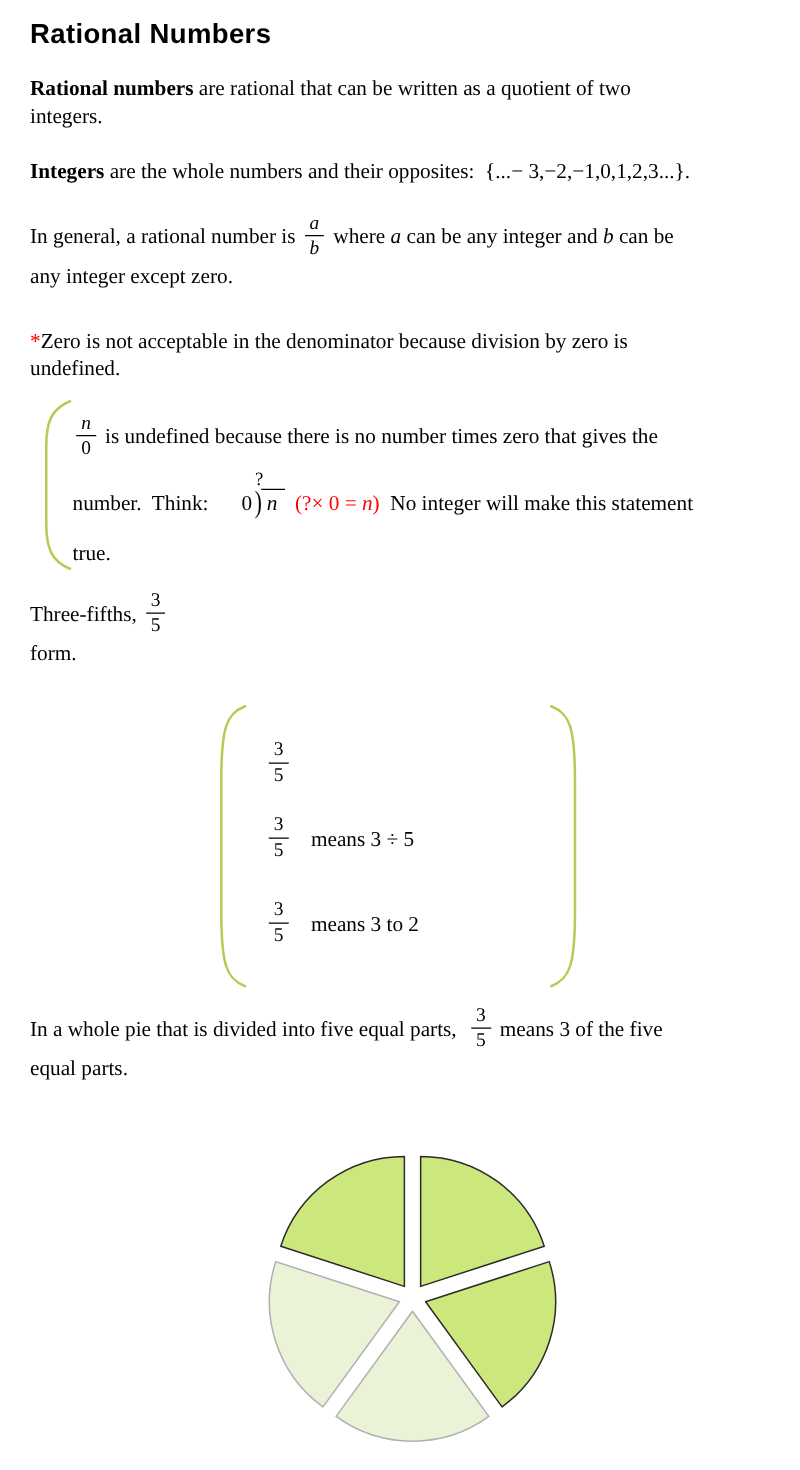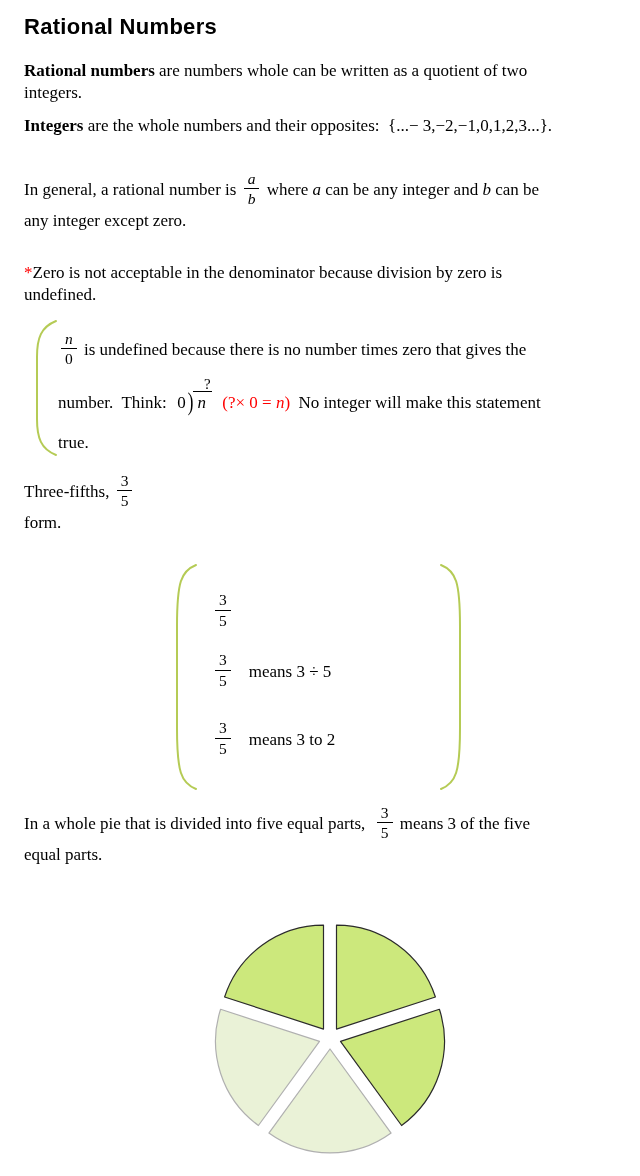--- a/index.html
+++ b/index.html
@@ -16,21 +16,21 @@
 
   
   .frac{display:inline-flex;flex-direction:column;vertical-align:middle;text-align:center;
         line-height:1.12;font-size:15.5px;margin:0 3px;position:relative;top:-2px;}
   .frac .num{display:block;border-bottom:1.2px solid var(--text,#000);padding:0 4px 1px;}
   .frac .den{display:block;padding-top:1px;}
 
   
   .ldiv{display:inline-block;text-align:left;margin:0 8px 0 2px;}
   .ldiv .q{display:block;width:14px;margin-left:23px;text-align:center;font-size:15px;line-height:13px;}
-  .ldiv .row{display:block;line-height:20px;}
+  .ldiv .row{display:block;line-height:20px;margin-left:16px;}
   .ldiv .paren{display:inline-block;transform:scaleY(1.45);transform-origin:50% 55%;margin-left:2px;}
   .ldiv .dividend{display:inline-block;border-top:1.4px solid var(--text,#000);
                   padding:1px 6px 0 4px;font-style:italic;}
 
   
   .box1{left:30px;top:318px;width:585px;height:140px;}
   .box2{left:170px;top:562px;width:300px;height:230px;}
   .b-left{position:absolute;left:0;top:0;}
   .b-right{position:absolute;right:0;top:0;}
   .box-content{position:absolute;}
@@ -48,25 +48,25 @@
   .pie{left:0;top:910px;}
 </style>
 </head>
 <body>
 
 <div class="page">
 
   <div class="abs title">Rational Numbers</div>
 
   <div class="abs para" style="top:60px">
-    <div class="pline"><span class="bold">Rational numbers</span><span> are numbers whole can be written as a quotient of two</span></div>
+    <div class="pline"><span class="bold">Rational numbers</span><span> are rational that can be written as a quotient of two</span></div>
     <div class="pline">integers.</div>
   </div>
 
-  <div class="abs para" style="top:115px">
+  <div class="abs para" style="top:126px">
     <div class="pline"><span class="bold">Integers</span><span> are the whole numbers and their opposites:&nbsp; </span><span>{...− 3,−2,−1,0,1,2,3...}</span><span>.</span></div>
   </div>
 
   <div class="abs para" style="top:172px">
     <div class="pline"><span>In general, a rational number is </span><span class="frac it">
           <span class="num">a</span>
           <span class="den">b</span>
         </span><span> where </span><span class="it">a</span><span> can be any integer and </span><span class="it">b</span><span> can be</span></div>
     <div class="pline">any integer except zero.</div>
   </div>

